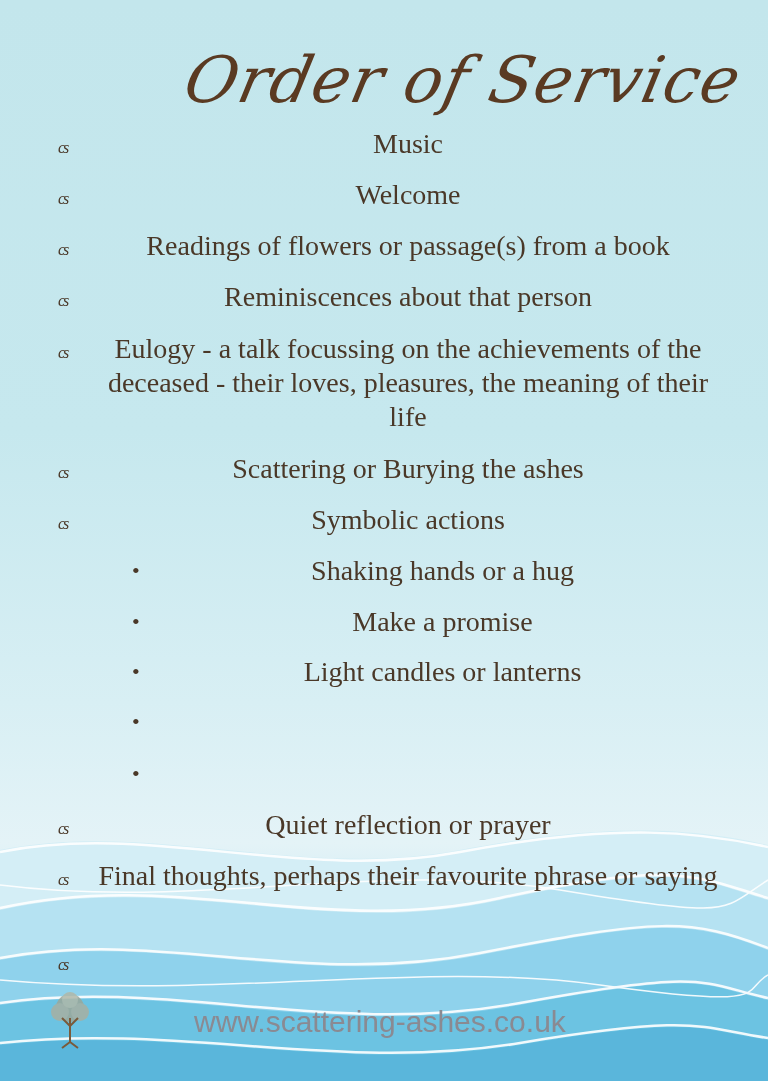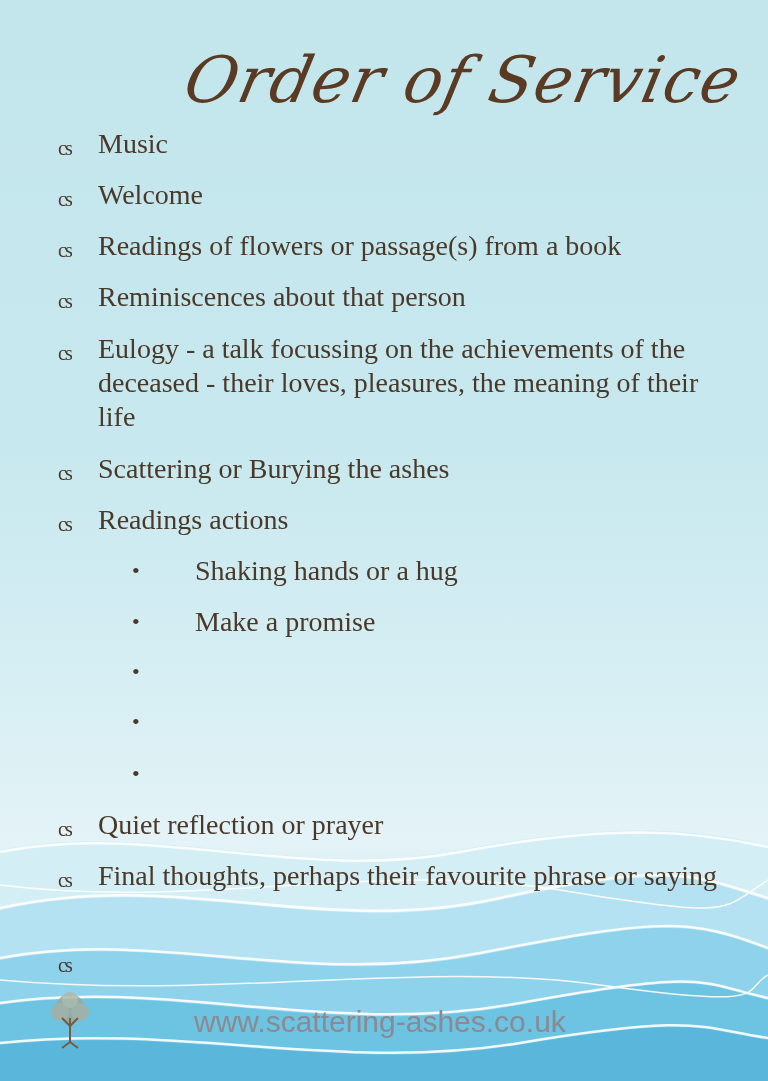--- a/index.html
+++ b/index.html
@@ -25,25 +25,25 @@
     font-weight: normal;
   }
   .list { position: absolute; left: 0; top: 0; width: 768px; }
   .item {
     position: absolute; left: 58px; width: 660px;
     font-size: 28px; line-height: 34px;
     display: flex; align-items: flex-start;
   }
   .marker {
     width: 40px; flex: 0 0 40px;
-    font-size: 20px; color: #4a3828;
+    font-size: 16px; font-style: italic; color: #4a3828;
     padding-top: 4px;
     letter-spacing: -2px;
   }
-  .text { flex: 1; }
+  .text { flex: 1; text-align: center; }
   .sub {
     position: absolute; left: 130px; width: 560px;
     font-size: 28px; line-height: 34px;
     display: flex; align-items: flex-start;
   }
   .sub .dot { width: 63px; flex: 0 0 63px; font-size: 22px; padding-left: 2px; }
   .footer-logo { position: absolute; left: 44px; top: 990px; width: 52px; height: 60px; }
   .footer-url {
     position: absolute; left: 194px; top: 1005px;
     font-family: "Liberation Sans", "DejaVu Sans", sans-serif;
@@ -95,33 +95,34 @@
     <div class="item" style="top:332px">
       <span class="marker">cs</span>
       <span class="text">Eulogy - a talk focussing on the achievements of the deceased - their loves, pleasures, the meaning of their life</span>
     </div>
     <div class="item" style="top:452px">
       <span class="marker">cs</span>
       <span class="text">Scattering or Burying the ashes</span>
     </div>
     <div class="item" style="top:503px">
       <span class="marker">cs</span>
-      <span class="text">Readings actions</span>
+      <span class="text">Symbolic actions</span>
     </div>
 
     <div class="sub" style="top:554px">
       <span class="dot">•</span>
       <span class="text">Shaking hands or a hug</span>
     </div>
     <div class="sub" style="top:605px">
       <span class="dot">•</span>
       <span class="text">Make a promise</span>
     </div>
     <div class="sub" style="top:655px">
       <span class="dot">•</span>
+      <span class="text">Light candles or lanterns</span>
     </div>
     <div class="sub" style="top:705px">
       <span class="dot">•</span>
     </div>
     <div class="sub" style="top:757px">
       <span class="dot">•</span>
     </div>
 
     <div class="item" style="top:808px">
       <span class="marker">cs</span>

